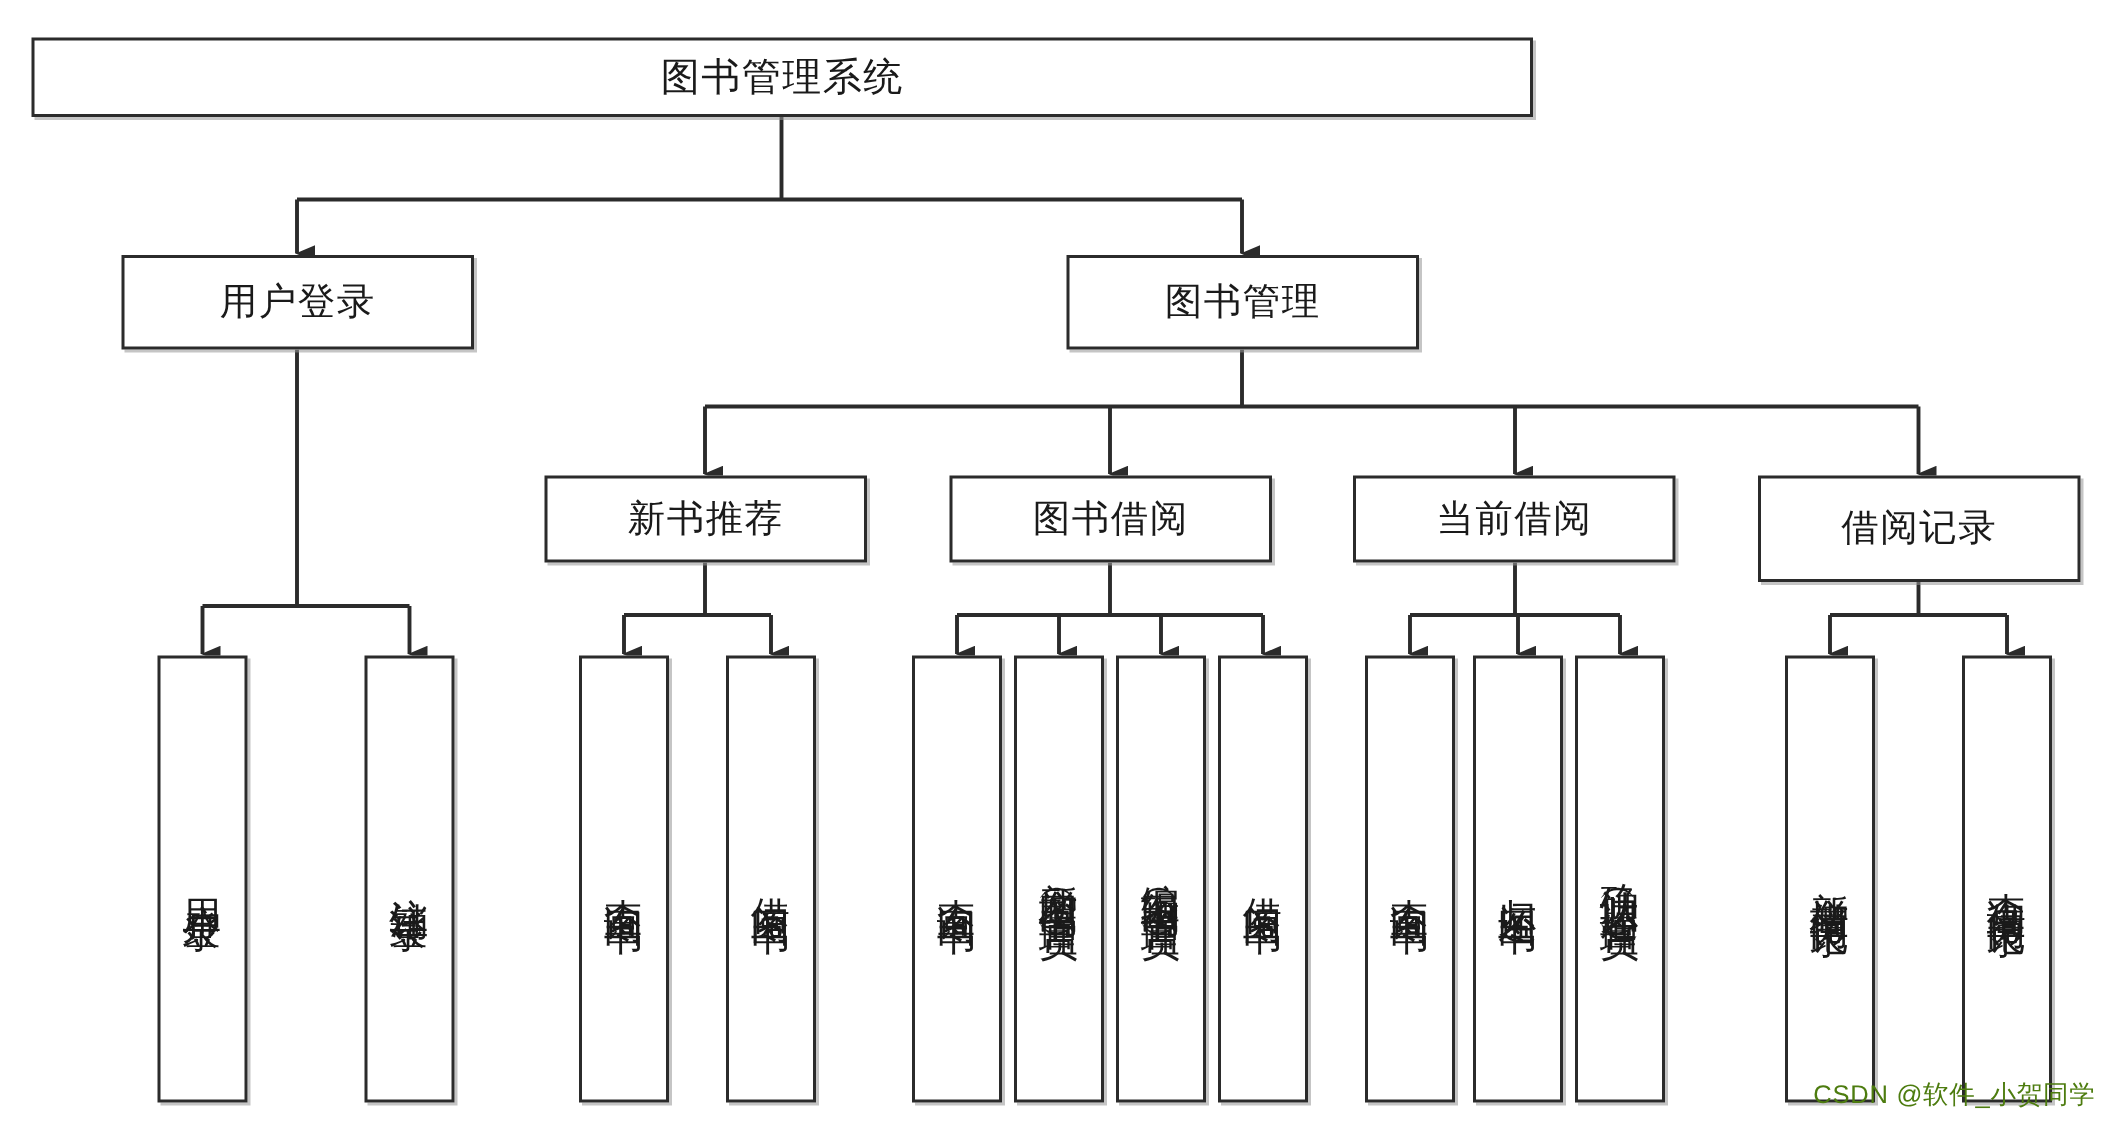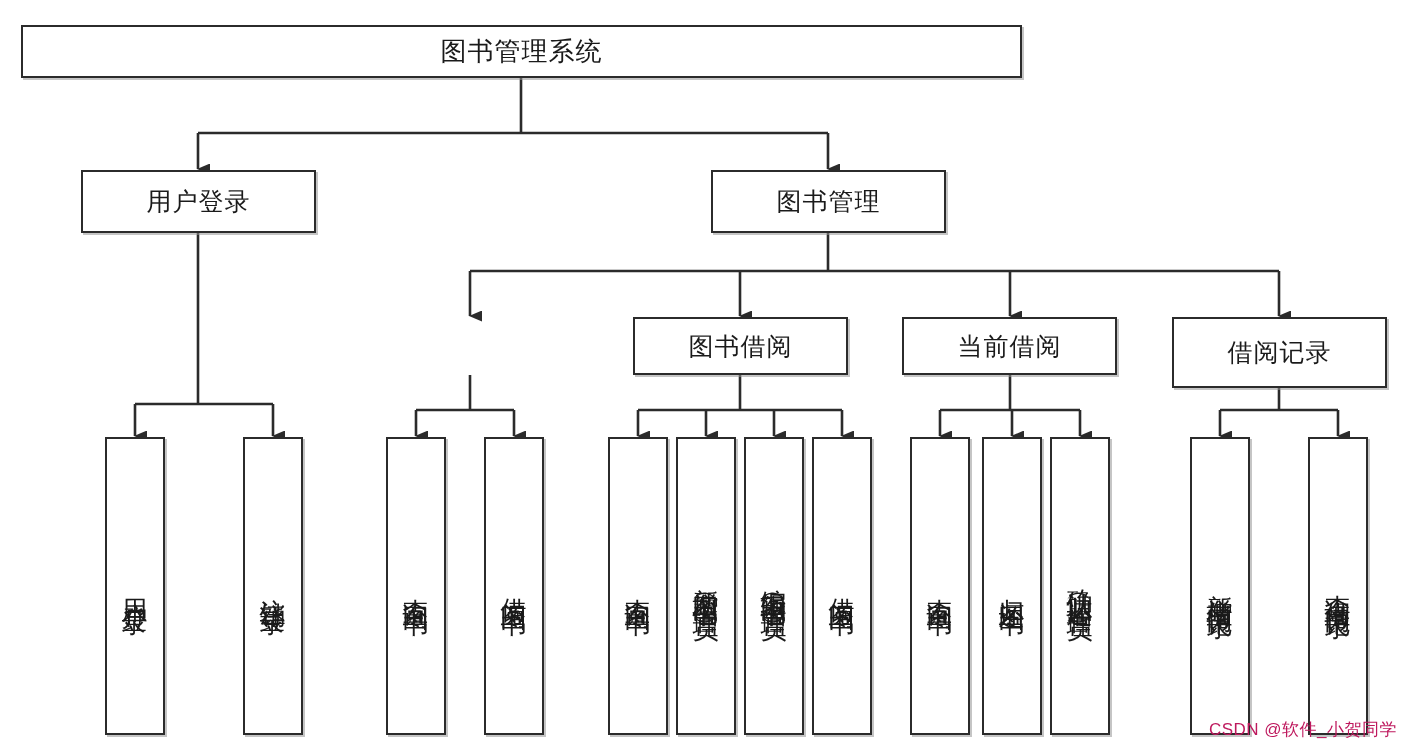--- a/index.html
+++ b/index.html
@@ -68,21 +68,21 @@
   }
   .node.vert.centered {
     align-items: center;
     padding-top: 0;
   }
   #watermark {
     position: absolute;
     right: 8px;
     bottom: 6px;
     font-size: 17px;
-    color: #be185d;
+    color: #4d7c0f;
     letter-spacing: 0.5px;
     white-space: nowrap;
     pointer-events: none;
   }
 </style>
 </head>
 <body>
 
 <div id="diagram-root">
 
@@ -133,20 +133,23 @@
     <span class="node-label">图书管理系统</span>
   </div>
 
   <div class="node horiz" style="left: 81px; top: 170px; width: 235px; height: 63px;">
     <span class="node-label">用户登录</span>
   </div>
   <div class="node horiz" style="left: 711px; top: 170px; width: 235px; height: 63px;">
     <span class="node-label">图书管理</span>
   </div>
 
+  <div class="node horiz" style="left: 363px; top: 317px; width: 215px; height: 58px;">
+    <span class="node-label">新书推荐</span>
+  </div>
   <div class="node horiz" style="left: 902px; top: 317px; width: 215px; height: 58px;">
     <span class="node-label">当前借阅</span>
   </div>
   <div class="node horiz" style="left: 633px; top: 317px; width: 215px; height: 58px;">
     <span class="node-label">图书借阅</span>
   </div>
   <div class="node horiz" style="left: 1172px; top: 317px; width: 215px; height: 71px;">
     <span class="node-label">借阅记录</span>
   </div>
 

